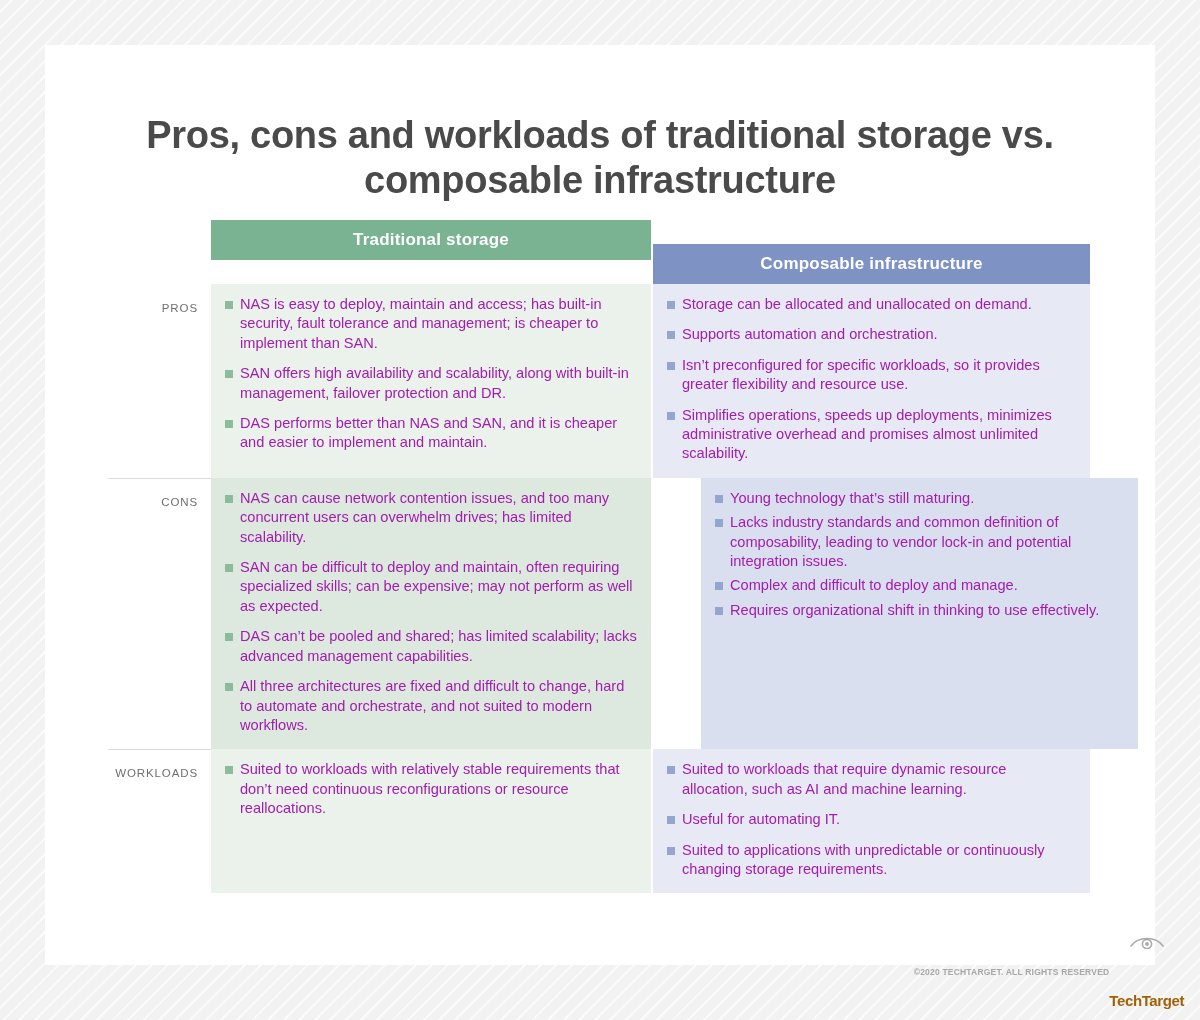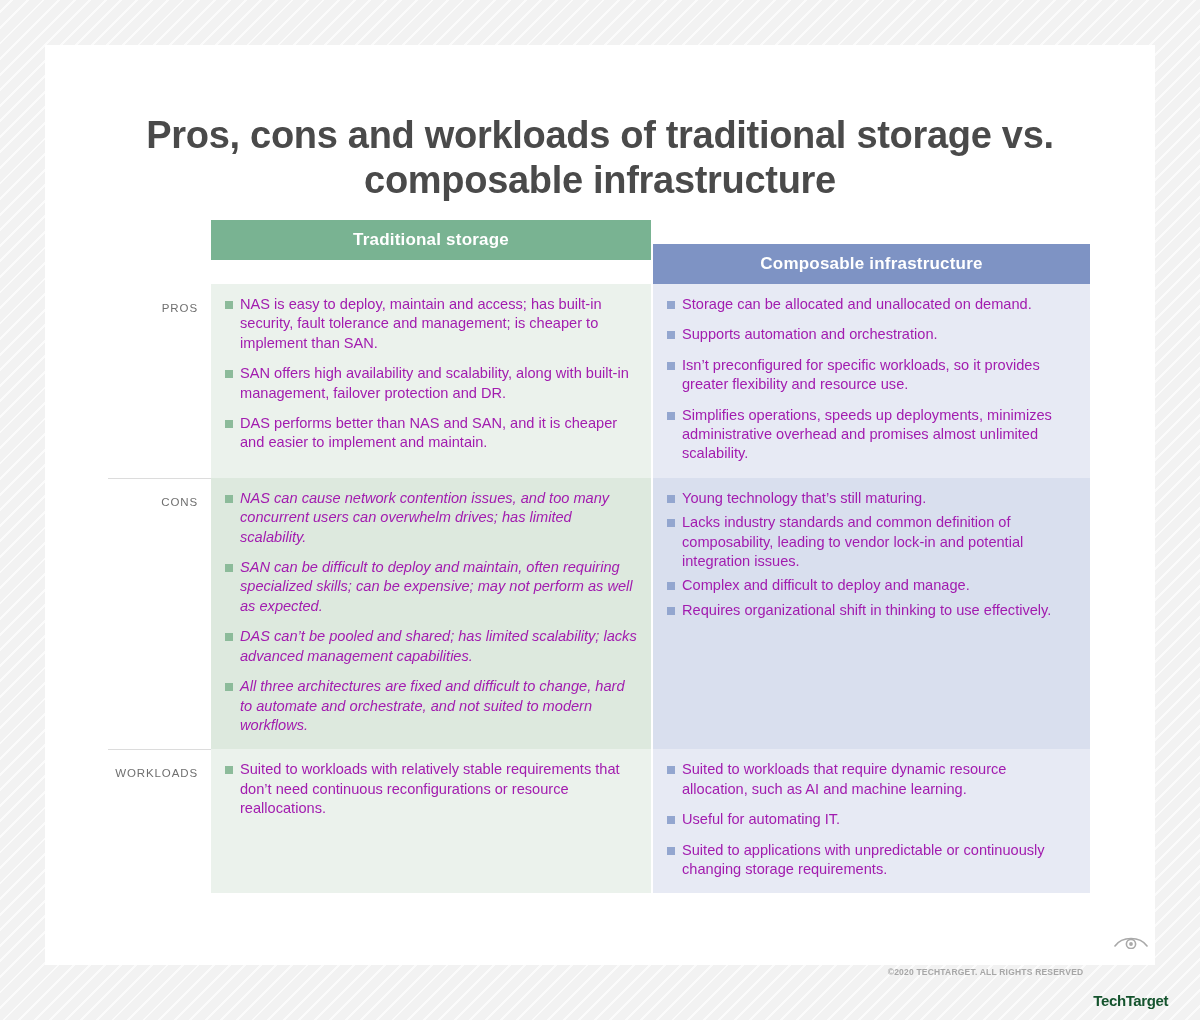--- a/index.html
+++ b/index.html
@@ -95,23 +95,23 @@
     color: #ffffff;
     font-size: 17px;
     font-weight: bold;
     letter-spacing: 0.2px;
   }
   .head-green { background: #79b392; flex: 0 0 440px; }
   .head-blue  { background: #7e93c4; flex: 0 0 437px; margin-top: 24px; }
 
   
   .g-light { background: #ebf2ec; }
-  .g-dark  { background: #dde9de; font-style: italic; }
+  .g-dark  { background: #dde9de; }
   .b-light { background: #e7eaf4; }
-  .b-dark  { background: #d9dfee; }
+  .b-dark  { background: #d9dfee; margin-left: 48px; }
 
   
   ul.blist { list-style: none; }
   ul.blist li {
     position: relative;
     padding-left: 15px;
     margin-bottom: 11px;
     font-size: 14.6px;
     line-height: 1.33;
     color: #a21caf;
@@ -127,41 +127,41 @@
   }
   .green-bullets li::before { background: #8cbb9a; }
   .blue-bullets  li::before { background: #93a6cf; }
 
   
   ul.tight li { margin-bottom: 5px; }
 
   
   #footer {
     position: absolute;
-    right: 32px;
+    right: 16px;
     bottom: 12px;
     display: flex;
     align-items: center;
-    gap: 10px;
+    gap: 0;
   }
   #copyright {
     font-size: 8.5px;
     font-weight: bold;
     letter-spacing: 0.2px;
     color: #a7a7a7;
   }
   #tt-logo {
     display: flex;
     flex-direction: column;
     align-items: center;
   }
   #tt-word {
     font-size: 15px;
     font-weight: bold;
-    color: #14532d;
+    color: #a16207;
     letter-spacing: -0.4px;
     line-height: 1;
     margin-top: 43px;
   }
   #tt-eye { display: block; margin-bottom: 1px; }
 </style>
 </head>
 <body>
 
 <div id="card">

